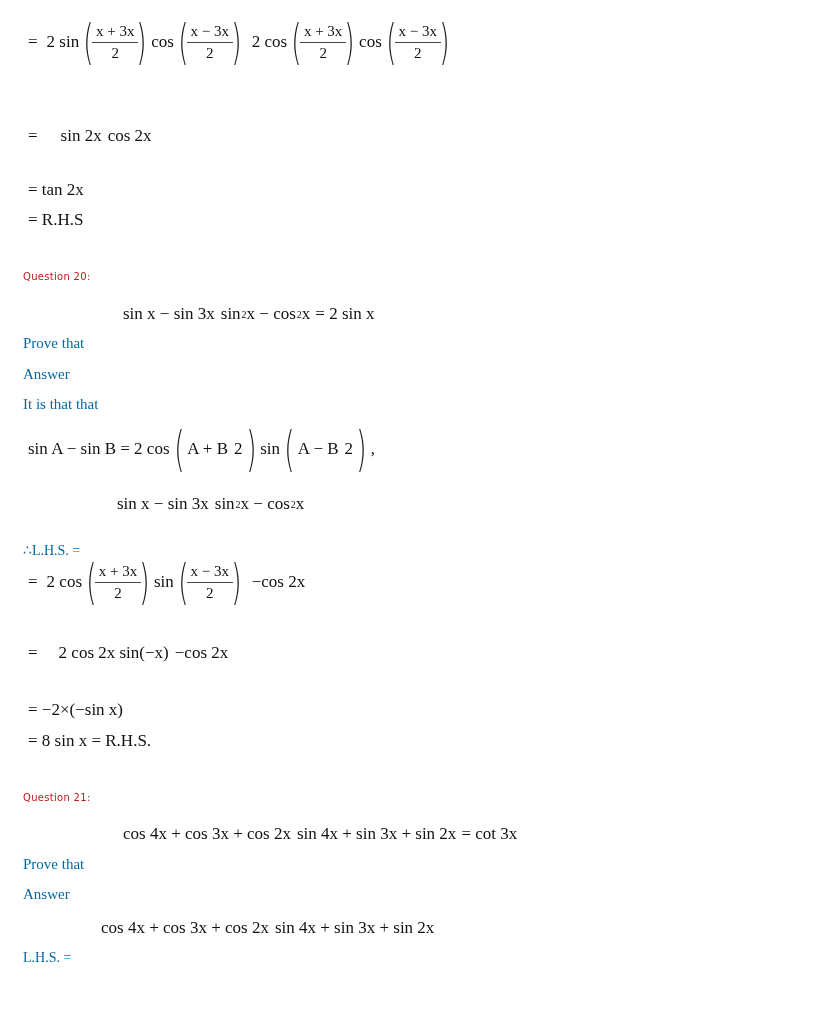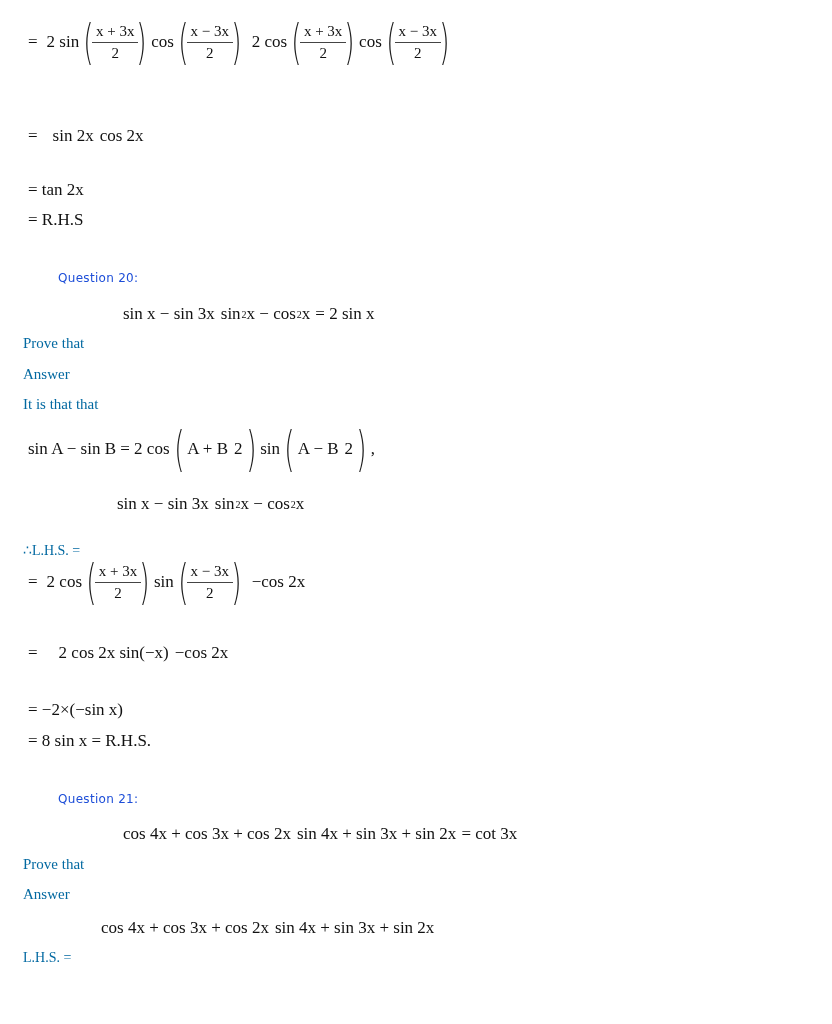--- a/index.html
+++ b/index.html
@@ -1,18 +1,18 @@
 <!DOCTYPE html>
 <html><head>
 <meta charset="utf-8">
 <style>
   html, body { margin: 0; padding: 0; background: #ffffff; }
   body { width: 832px; height: 1024px; position: relative; overflow: hidden; color: #1a1a1a; }
   .sans { font-family: Liberation Serif, serif; font-size: 15px; color: #0369a1; }
-  .qlabel { font-family: "DejaVu Sans", sans-serif; font-size: 12px; color: #1d4ed8; letter-spacing: 0.3px; margin-left: 35px; }
+  .qlabel { font-family: "DejaVu Sans", sans-serif; font-size: 10px; color: #b91c1c; letter-spacing: 0.3px; }
   .math { font-family: "Liberation Serif", "DejaVu Serif", serif; font-size: 17px; color: #111; white-space: nowrap; }
   .abs { position: absolute; }
   .row { display: flex; align-items: center; }
   .frac { display: inline-flex; align-items: center; vertical-align: middle; margin: 0 2px; }
   .frac > .num, .frac > .den { display: flex; align-items: center; justify-content: center; padding: 0 3px; white-space: nowrap; }
   .frac > .bar { align-self: stretch; border-top: 1.6px solid #444; height: 0; margin: 2px 0; }
   .paren { display: inline-flex; align-items: center; }
   .paren .lp, .paren .rp { font-size: 48px; font-weight: 100; line-height: 1; color: #222; transform: scaleX(0.55); display: inline-block; font-family: "DejaVu Sans", sans-serif; }
   .paren .lp { margin-right: -6px; }
   .paren .rp { margin-left: -6px; }
@@ -70,21 +70,21 @@
             <span>2</span>
           </span>
       <span class="rp">)</span>
         </span>
     </span>
   </span>
 </div>
 
 <div class="abs row math" style="left:28px; top:126px;">
   <span>=</span>
-  <span class="frac" style="margin-left:12px;">
+  <span class="frac" style="margin-left:20px;">
     <span class="num">sin 2x</span>
     <span class="bar"></span>
     <span class="den">cos 2x</span>
   </span>
 </div>
 <div class="abs math" style="left:28px; top:180px;">= tan 2x</div>
 <div class="abs math" style="left:28px; top:210px;">= R.H.S</div>
 
 <div class="abs qlabel" style="left:23px; top:271px;">Question 20:</div>
 

